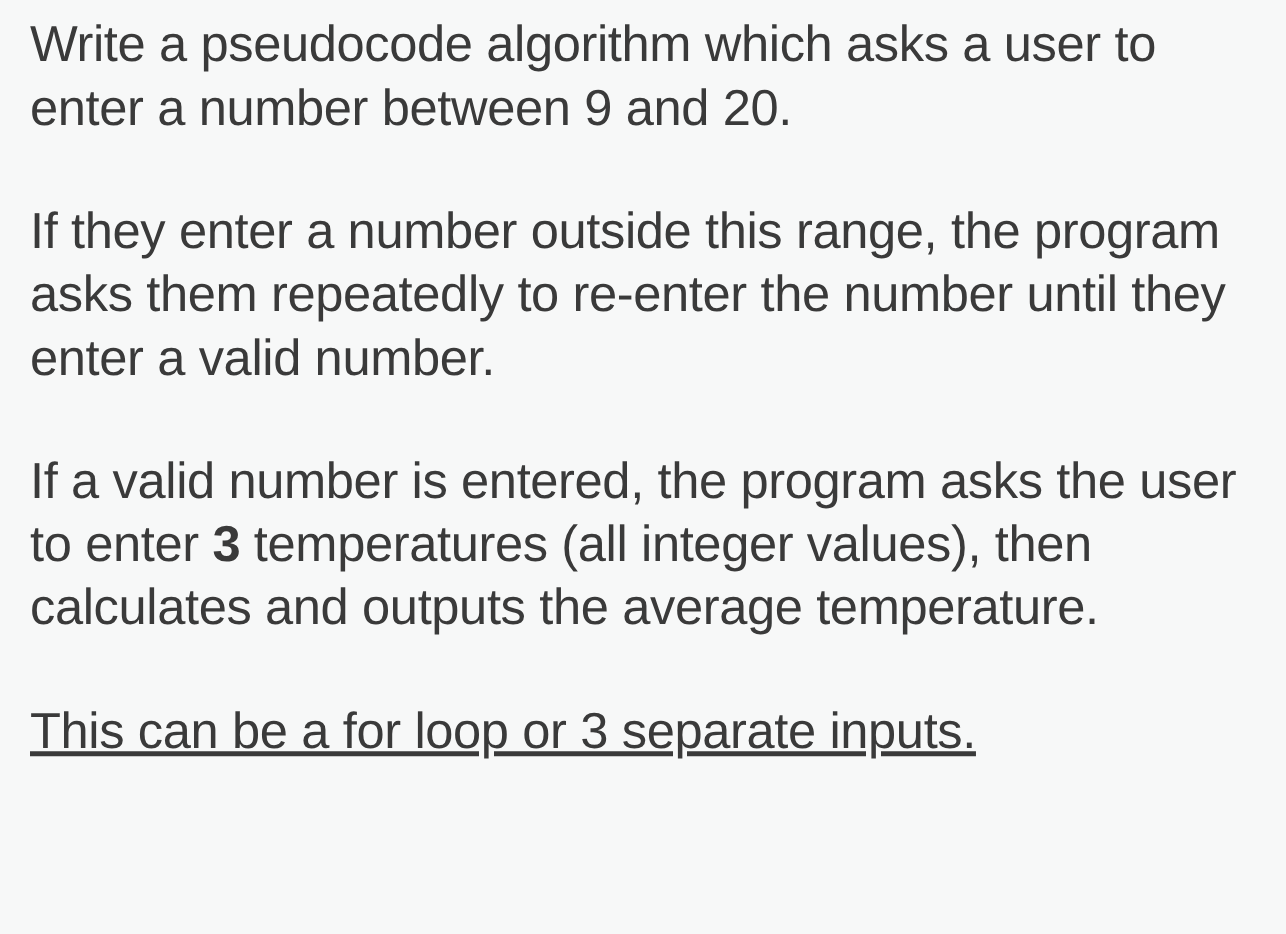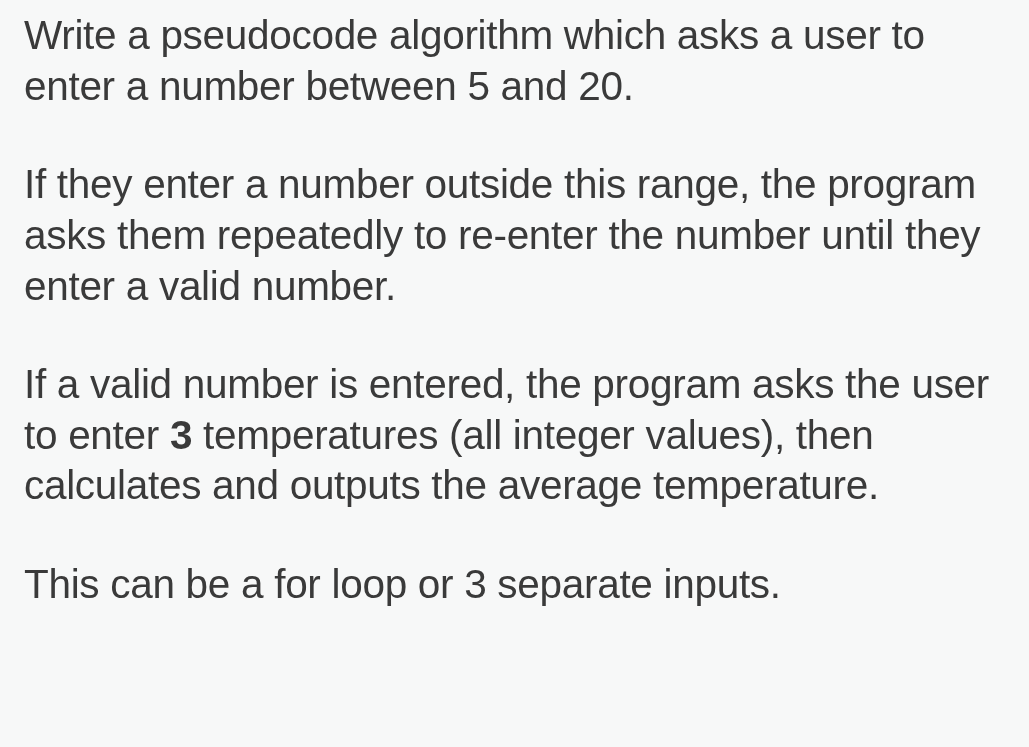--- a/index.html
+++ b/index.html
@@ -17,27 +17,28 @@
       font-size: 40.5px;
       line-height: 1.25;
       letter-spacing: -0.3px;
       font-weight: 400;
     }
     p {
       margin-bottom: 48px;
     }
     p:last-child {
       margin-bottom: 12px;
+      text-decoration: underline;
     }
     .bold {
       font-weight: 700;
     }
   </style>
 </head>
 <body>
 
-<p>Write a pseudocode algorithm which asks a user to enter a number between 5 and 20.</p>
+<p>Write a pseudocode algorithm which asks a user to enter a number between 9 and 20.</p>
 
 <p>If they enter a number outside this range, the program asks them repeatedly to re-enter the number until they enter a valid number.</p>
 
 <p><span>If a valid number is entered, the program asks the user to enter </span><span class="bold">3</span><span> temperatures (all integer values), then calculates and outputs the average temperature.</span></p>
 
 <p>This can be a for loop or 3 separate inputs.</p>
 
 </body></html>

